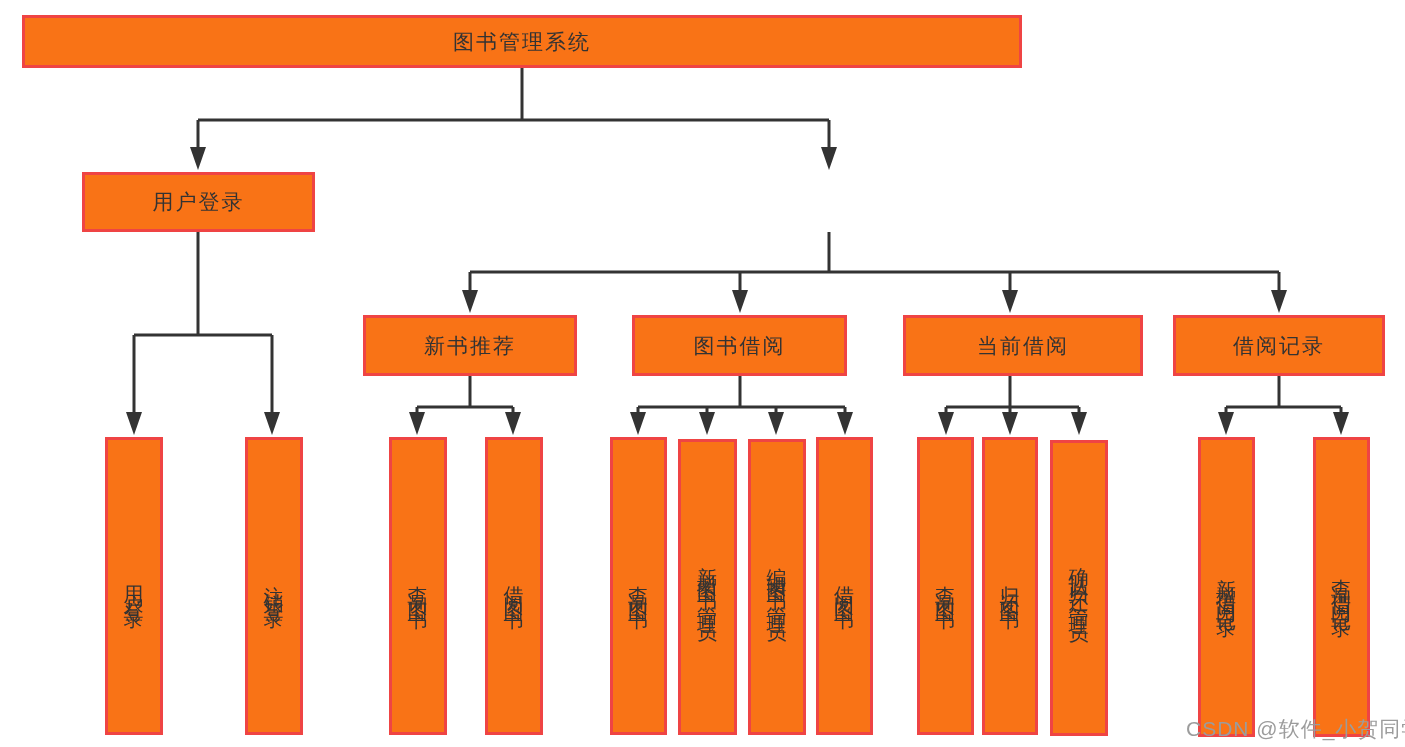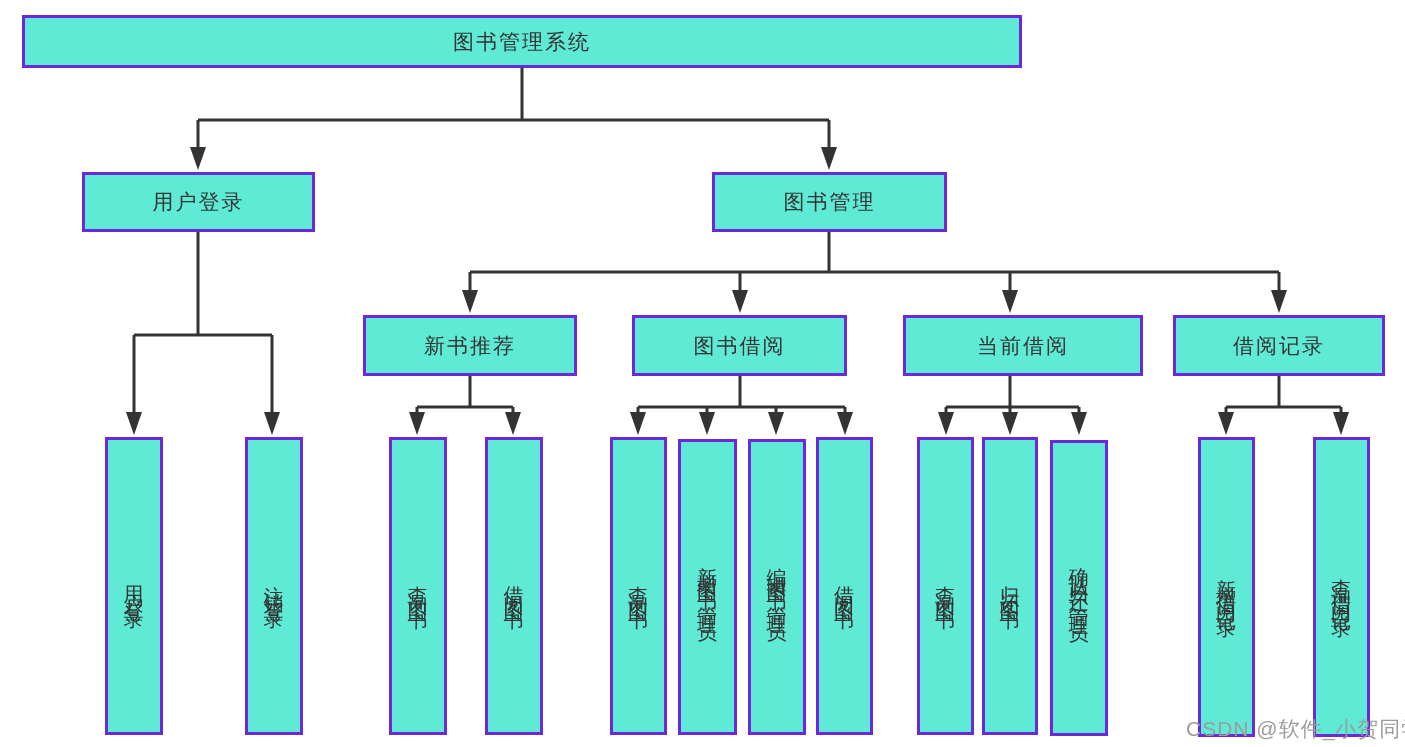--- a/index.html
+++ b/index.html
@@ -19,22 +19,22 @@
     position: absolute;
     left: 0;
     top: 0;
     width: 1405px;
     height: 747px;
     pointer-events: none;
   }
   .box {
     position: absolute;
     box-sizing: border-box;
-    border: 3px solid #6d28d9;
-    background: #5eead4;
+    border: 3px solid #ef4444;
+    background: #f97316;
     color: #333333;
     display: flex;
     align-items: center;
     justify-content: center;
     text-align: center;
     z-index: 2;
   }
   .box.h {
     font-size: 21px;
     letter-spacing: 2px;
@@ -114,21 +114,20 @@
       <line x1="1226" y1="407" x2="1341" y2="407" stroke="#333333" stroke-width="3"></line>
       <line x1="1226" y1="407" x2="1226" y2="414" stroke="#333333" stroke-width="3"></line>
       <polygon points="1218,412 1234,412 1226,435" fill="#333333"></polygon>
       <line x1="1341" y1="407" x2="1341" y2="414" stroke="#333333" stroke-width="3"></line>
       <polygon points="1333,412 1349,412 1341,435" fill="#333333"></polygon>
     </svg>
 
   <div class="box h" style="left:22px; top:15px; width:1000px; height:53px">图书管理系统</div>
 
   <div class="box h" style="left:82px; top:172px; width:233px; height:60px">用户登录</div>
-  <div class="box h" style="left:712px; top:172px; width:235px; height:60px">图书管理</div>
 
   <div class="box h" style="left:363px; top:315px; width:214px; height:61px">新书推荐</div>
   <div class="box h" style="left:632px; top:315px; width:215px; height:61px">图书借阅</div>
   <div class="box h" style="left:903px; top:315px; width:240px; height:61px">当前借阅</div>
   <div class="box h" style="left:1173px; top:315px; width:212px; height:61px">借阅记录</div>
 
   <div class="box v" style="left:105px; top:437px; width:58px; height:298px">用户登录</div>
   <div class="box v" style="left:245px; top:437px; width:58px; height:298px">注销登录</div>
 
   <div class="box v" style="left:389px; top:437px; width:58px; height:298px">查询图书</div>

